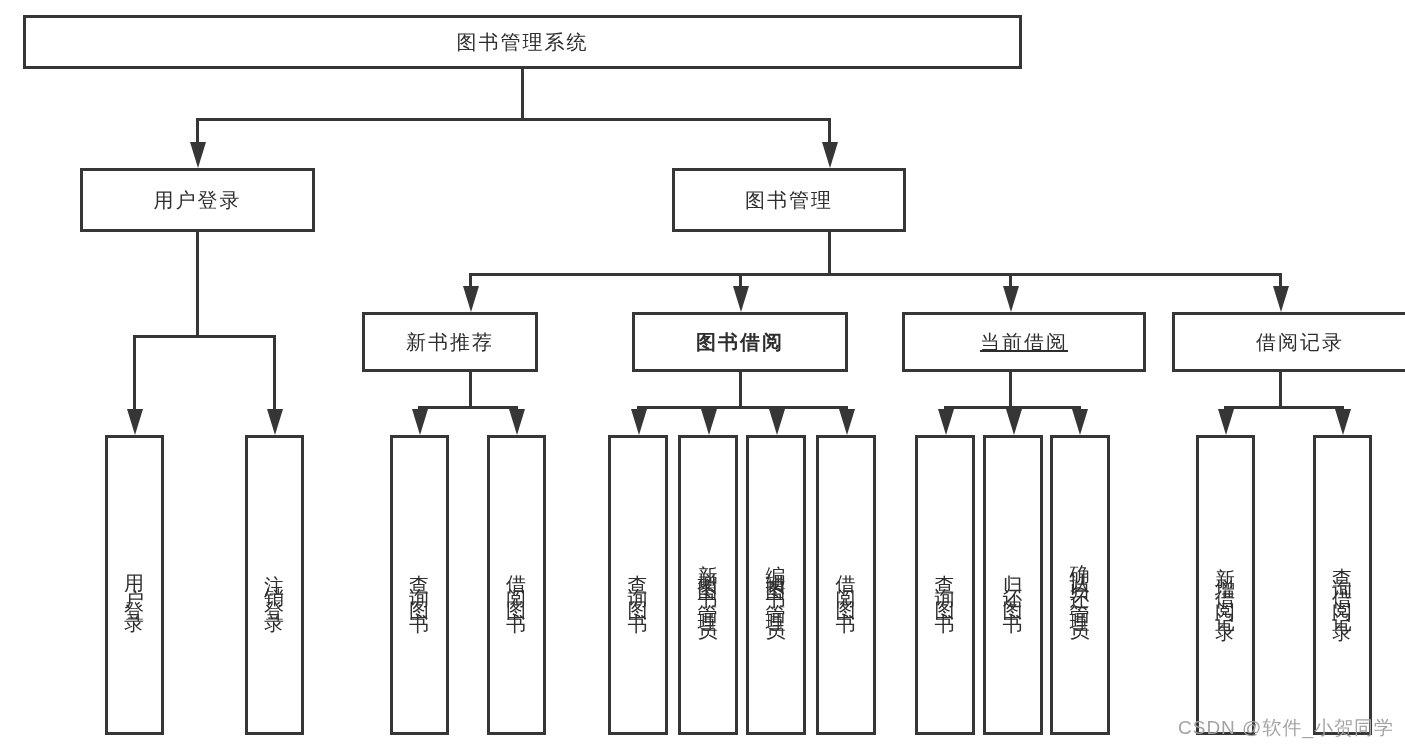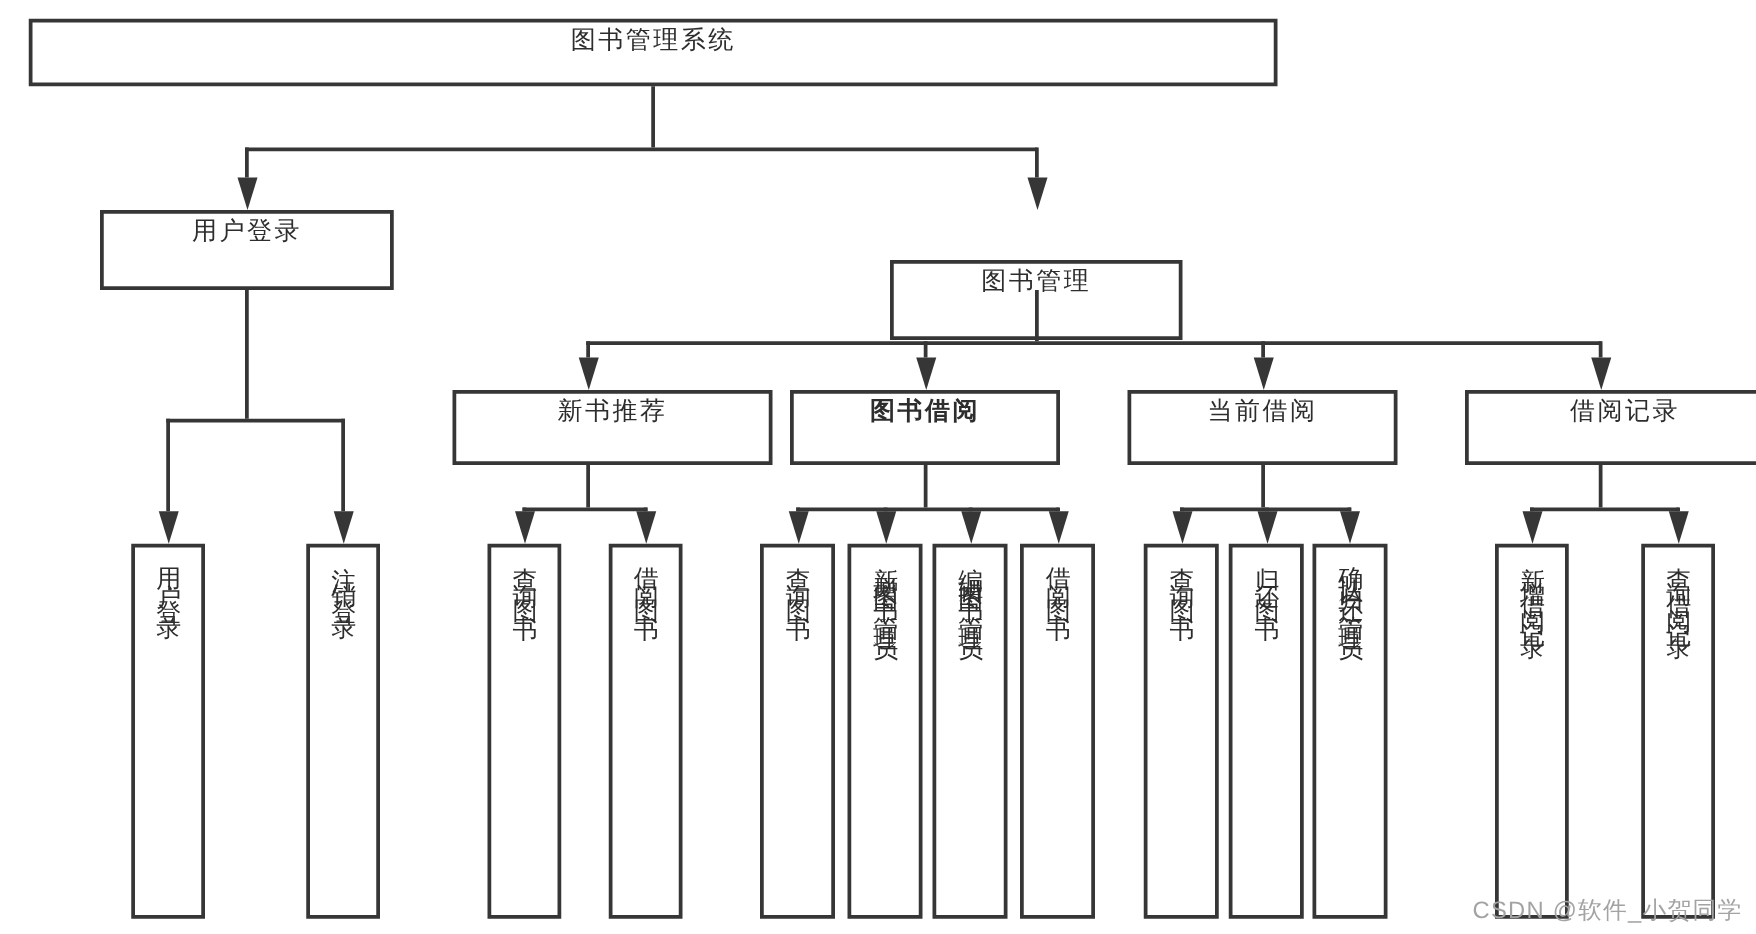--- a/index.html
+++ b/index.html
@@ -9,21 +9,21 @@
   }
   html,body{margin:0;padding:0;background:#ffffff;}
   body{font-family:"Liberation Sans","DejaVu Sans",sans-serif;}
   #canvas{position:relative;width:1405px;height:747px;background:#ffffff;overflow:hidden;}
 
   
   .box{
     position:absolute;
     border:3px solid var(--line);
     background:#ffffff;
-    display:flex;align-items:flex-start;justify-content:center;
+    display:flex;align-items:center;justify-content:center;
     color:var(--text);
     font-size:20px;
     box-sizing:border-box;
     letter-spacing:2px;
   }
   .leaf{
     border-width:3px;
   }
   .vlabel{
     writing-mode:vertical-lr;
@@ -68,33 +68,33 @@
 <div id="canvas">
 
   <div class="box" style="left:23px;top:15px;width:999px;height:54px;">
     <span>图书管理系统</span>
   </div>
 
   <div class="box" style="left:80px;top:168px;width:235px;height:64px;">
     <span>用户登录</span>
   </div>
 
-  <div class="box" style="left:712px;top:168px;width:234px;height:64px;margin-top:40px;">
+  <div class="box" style="left:672px;top:168px;width:234px;height:64px;">
     <span>图书管理</span>
   </div>
 
-  <div class="box" style="left:362px;top:312px;width:256px;height:60px;">
+  <div class="box" style="left:362px;top:312px;width:176px;height:60px;">
     <span>新书推荐</span>
   </div>
 
   <div class="box" style="left:632px;top:312px;width:216px;height:60px;font-weight:bold;">
     <span>图书借阅</span>
   </div>
 
-  <div class="box" style="left:902px;top:312px;width:216px;height:60px;">
+  <div class="box" style="left:902px;top:312px;width:244px;height:60px;text-decoration:underline;">
     <span>当前借阅</span>
   </div>
 
   <div class="box" style="left:1172px;top:312px;width:256px;height:60px;">
     <span>借阅记录</span>
   </div>
 
   <div class="box leaf" style="left:105px;top:435px;width:59px;height:300px;">
     <span class="vlabel">用户登录</span>
   </div>

